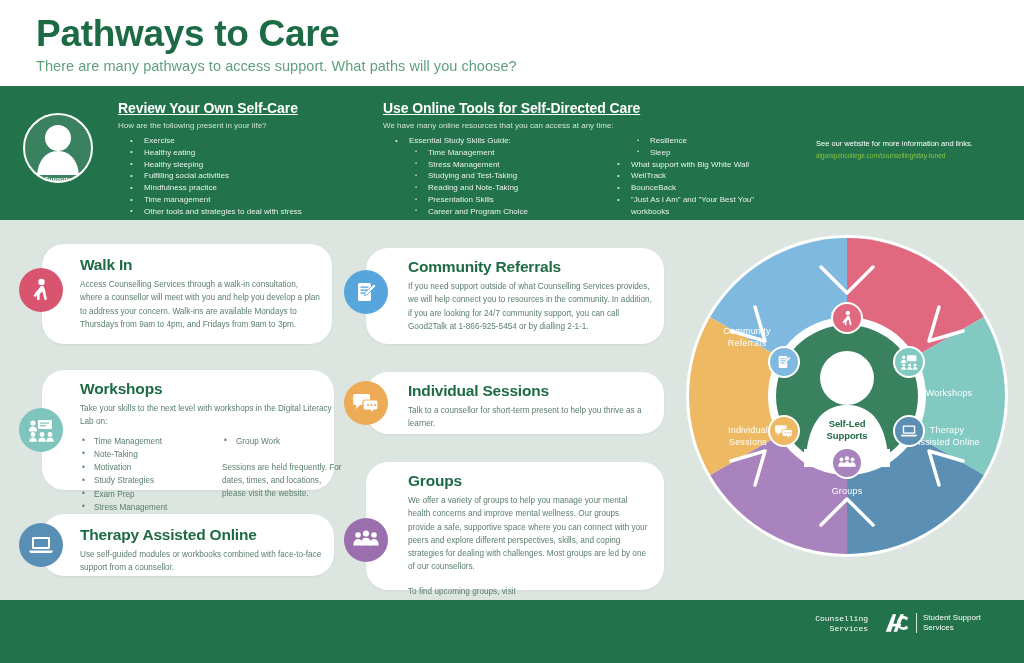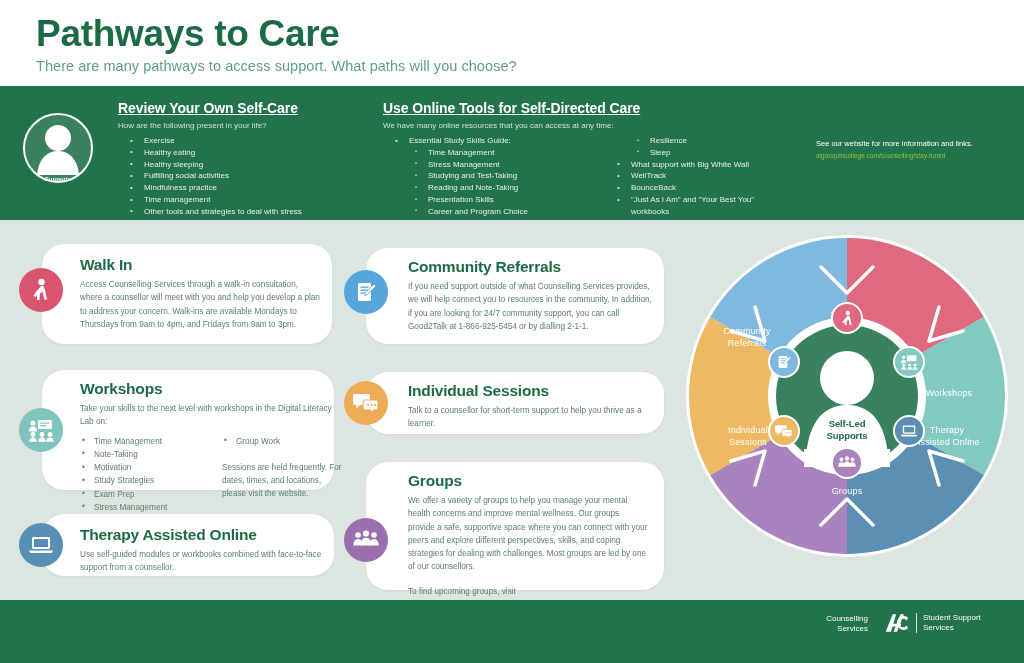--- a/index.html
+++ b/index.html
@@ -132,21 +132,21 @@
   }
   .wheel-icon {
     position: absolute; width: 32px; height: 32px; border-radius: 50%;
     background: #ffffff; display: flex; align-items: center; justify-content: center;
     border: 2px solid #ffffff;
   }
 
   
   .foot-counselling {
     position: absolute; left: 810px; top: 614px; width: 58px;
-    text-align: right; color: #ffffff; font-size: 8px; line-height: 1.3;
+    text-align: right; color: #ffffff; font-size: 8px; line-height: 1.3; font-family: Liberation Mono, monospace;
   }
   .foot-logo { position: absolute; left: 884px; top: 612px; display: flex; align-items: center; }
   .ac-mark { width: 26px; height: 22px; }
   .foot-divider { width: 1px; height: 20px; background: #ffffff; margin: 0 6px; opacity: 0.8; }
   .foot-sss { color: #ffffff; font-size: 8px; line-height: 1.3; }
 </style>
 </head>
 <body>
 
 <div id="page">
@@ -284,21 +284,21 @@
       <circle cx="14" cy="16.5" r="2.4" fill="#fff"></circle>
       <path d="M14 19.5 C11.3 19.5 10.3 21.6 10.2 23.8 L17.8 23.8 C17.7 21.6 16.7 19.5 14 19.5 Z" fill="#fff"></path>
       <circle cx="22" cy="16.5" r="2.4" fill="#fff"></circle>
       <path d="M22 19.5 C19.3 19.5 18.3 21.6 18.2 23.8 L25.8 23.8 C25.7 21.6 24.7 19.5 22 19.5 Z" fill="#fff"></path>
     </svg>
   </div>
 
   <div class="card" style="left:366px; top:372px; width:298px; height:62px;">
     <div class="card-inner" style="left:42px; top:10px; width:245px;">
       <div class="card-title">Individual Sessions</div>
-      <div class="card-body">Talk to a counsellor for short-term support to help you thrive as a learner.</div>
+      <div class="card-body">Talk to a counsellor for short-term present to help you thrive as a learner.</div>
     </div>
   </div>
   <div class="card-icon" style="left:344px; top:381px; background:#edab56;">
     <svg width="26" height="22" viewBox="0 0 26 22">
       <path d="M2 2 L15 2 A2 2 0 0 1 17 4 L17 11 A2 2 0 0 1 15 13 L7 13 L3 17 L3.5 13 L2 13 A2 2 0 0 1 0 11 L0 4 A2 2 0 0 1 2 2 Z" fill="#fff"></path>
       <path d="M12 8 L23 8 A2 2 0 0 1 25 10 L25 16 A2 2 0 0 1 23 18 L20.5 18 L21 21.5 L17 18 L12 18 A2 2 0 0 1 10 16 L10 10 A2 2 0 0 1 12 8 Z" fill="#fff" stroke="#edab56" stroke-width="1.2"></path>
       <circle cx="15" cy="13" r="1.1" fill="#edab56"></circle>
       <circle cx="18.5" cy="13" r="1.1" fill="#edab56"></circle>
       <circle cx="22" cy="13" r="1.1" fill="#edab56"></circle>
     </svg>

